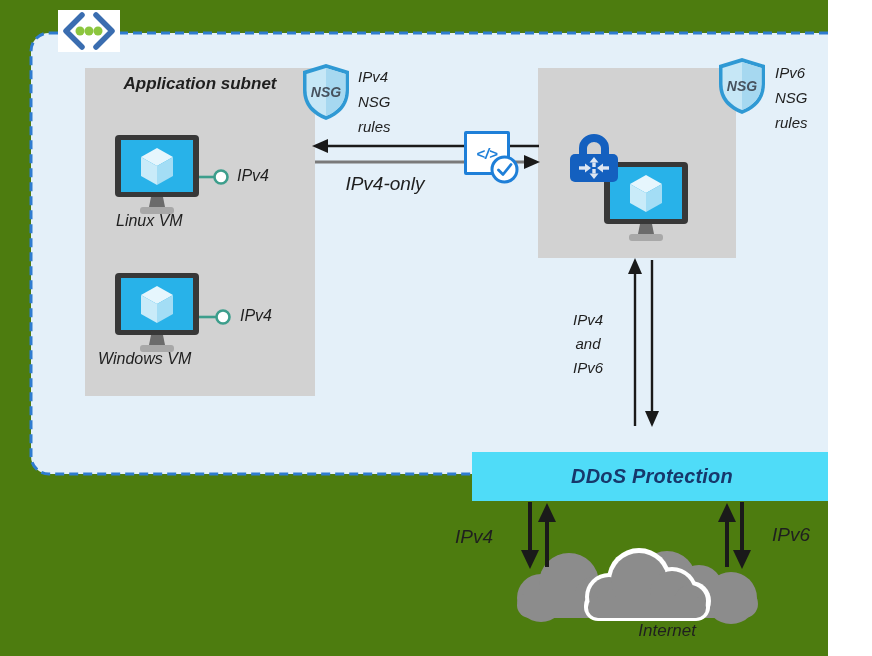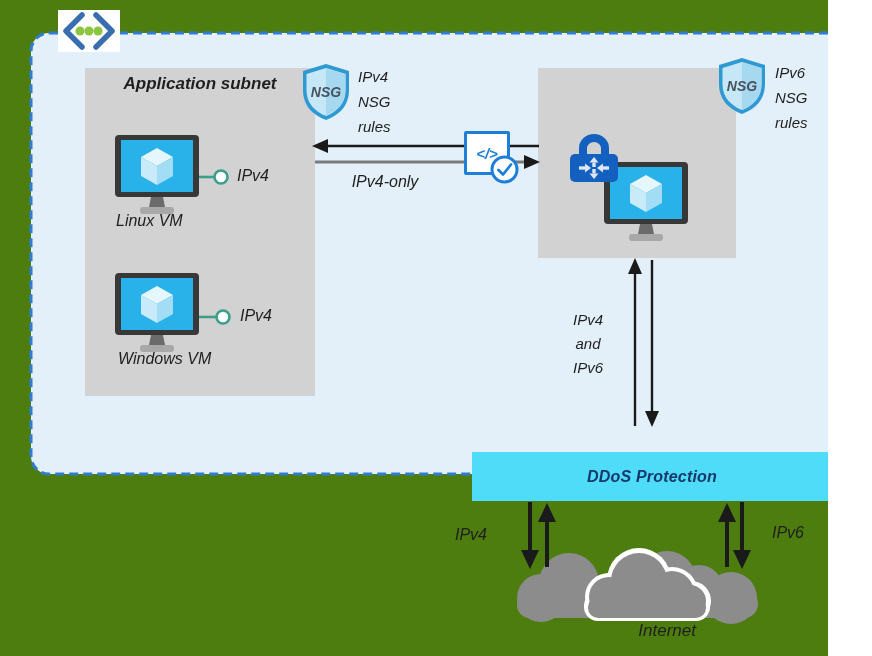--- a/index.html
+++ b/index.html
@@ -8,26 +8,26 @@
     font-family:"Liberation Sans","DejaVu Sans",sans-serif;
     color:#1a1a1a;background:#4d7c0f;font-style:italic;
   }
   .abs{position:absolute;}
   .subnet{background:#D2D2D2;}
   .subnet-title{font-weight:bold;font-size:17px;line-height:20px;text-align:center;color:#1f1f1f;}
   .vm-label{font-size:16px;color:#1f1f1f;white-space:nowrap;}
   .ip-label{font-size:16px;color:#1f1f1f;white-space:nowrap;}
   .nsg-caption{font-size:15px;line-height:25px;color:#1f1f1f;}
   .nsg-caption div{white-space:nowrap;}
-  .flow-label{font-size:16px;color:#1f1f1f;}
+  .flow-label{font-size:19px;color:#1f1f1f;}
   .vert-labels{font-size:15px;line-height:24px;text-align:center;color:#1f1f1f;}
   .ddos-bar{
     background:#4FDCF8;display:flex;align-items:center;justify-content:center;
   }
-  .ddos-bar span{font-weight:bold;font-size:16px;color:#17386B;letter-spacing:0.2px;}
+  .ddos-bar span{font-weight:bold;font-size:20px;color:#17386B;letter-spacing:0.2px;}
   .code-box{
     background:#ffffff;border:3px solid #1E7FD8;border-radius:2px;
     display:flex;align-items:center;justify-content:center;
   }
   .code-box span{color:#1E7FD8;font-weight:bold;font-size:15px;font-family:"Liberation Sans",sans-serif;}
   .check-bubble{background:transparent;}
   .internet-label{font-size:17px;text-align:right;color:#1f1f1f;}
   svg{display:block;}
 </style>
 </head>
@@ -145,21 +145,21 @@
 
   <svg class="abs" style="left:115px;top:273px;" width="84" height="82" viewBox="0 0 84 82">
     <rect x="0" y="0" width="84" height="62" rx="4" fill="#383838"></rect>
     <rect x="6" y="5" width="72" height="52" fill="#28B2E9"></rect>
     <polygon points="42,13 58,22 42,31 26,22" fill="#E6F6FD"></polygon>
     <polygon points="26,22 42,31 42,50 26,41" fill="#C9EBF9"></polygon>
     <polygon points="58,22 42,31 42,50 58,41" fill="#A3DDF5"></polygon>
     <polygon points="36,62 48,62 50,72 34,72" fill="#6B6B6B"></polygon>
     <rect x="25" y="72" width="34" height="7" rx="3" fill="#A8A8A8"></rect>
   </svg>
-  <div class="abs vm-label" style="left:98px;top:350px;margin-left:20px;">Windows VM</div>
+  <div class="abs vm-label" style="left:98px;top:350px;">Windows VM</div>
   <div class="abs ip-label" style="left:240px;top:307px;">IPv4</div>
 
   <svg class="abs" style="left:604px;top:162px;" width="84" height="82" viewBox="0 0 84 82">
     <rect x="0" y="0" width="84" height="62" rx="4" fill="#383838"></rect>
     <rect x="6" y="5" width="72" height="52" fill="#28B2E9"></rect>
     <polygon points="42,13 58,22 42,31 26,22" fill="#E6F6FD"></polygon>
     <polygon points="26,22 42,31 42,50 26,41" fill="#C9EBF9"></polygon>
     <polygon points="58,22 42,31 42,50 58,41" fill="#A3DDF5"></polygon>
     <polygon points="36,62 48,62 50,72 34,72" fill="#6B6B6B"></polygon>
     <rect x="25" y="72" width="34" height="7" rx="3" fill="#A8A8A8"></rect>

